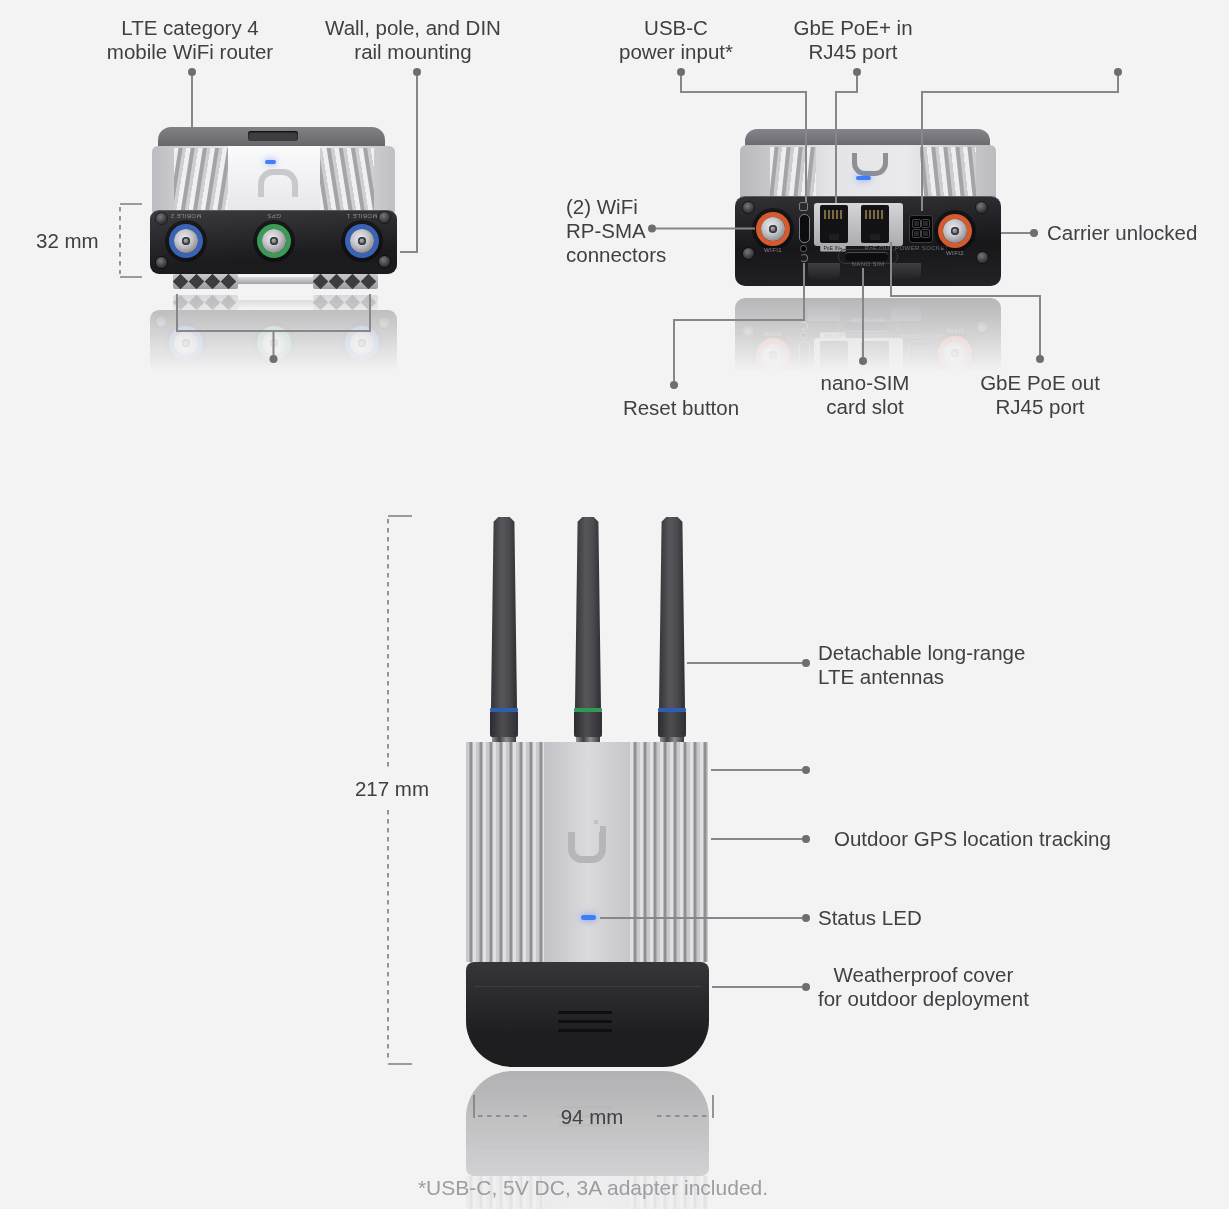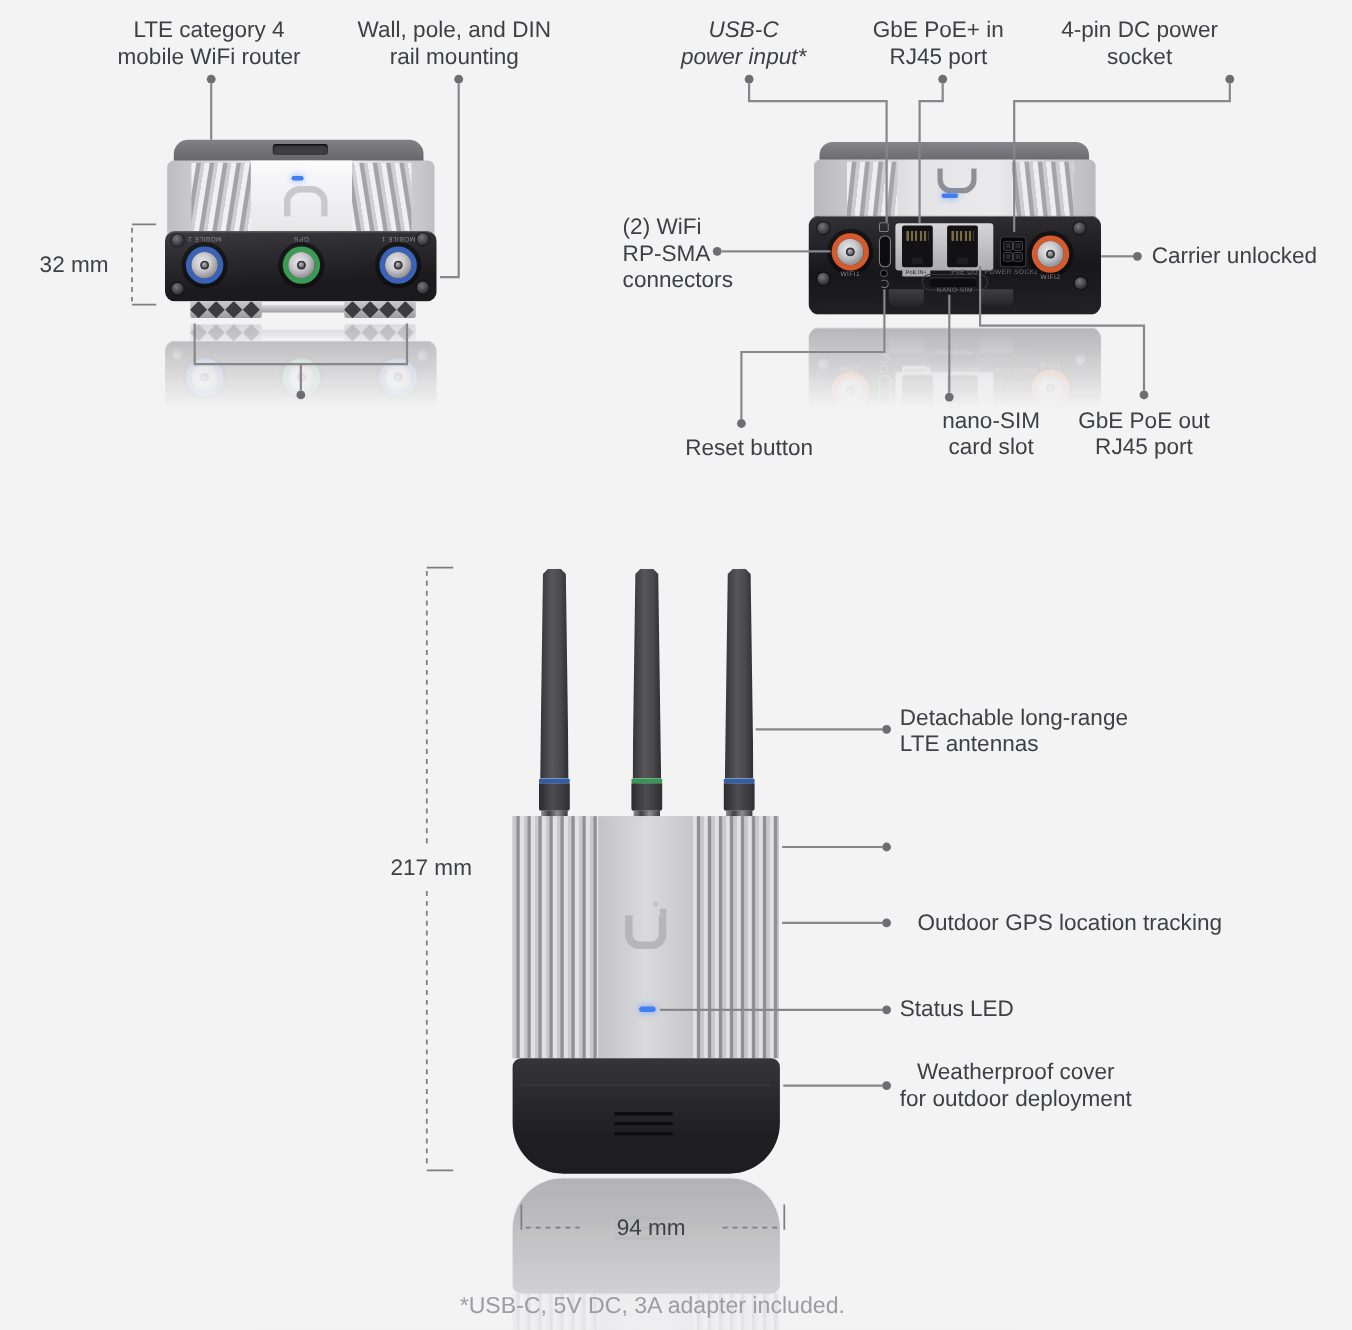--- a/index.html
+++ b/index.html
@@ -217,40 +217,36 @@
   <div class="cl ctr" style="left:190px;top:16px;">
     <div>LTE category 4</div>
     <div>mobile WiFi router</div>
   </div>
   <div class="cl ctr" style="left:413px;top:16px;">
     <div>Wall, pole, and DIN</div>
     <div>rail mounting</div>
   </div>
   <div class="cl" style="left:36px;top:229px;">32 mm</div>
 
-  <div class="cl ctr" style="left:676px;top:16px;font-style:italic;">
+  <div class="cl ctr" style="left:676px;top:16px;">
     <div>USB-C</div>
     <div>power input*</div>
   </div>
   <div class="cl ctr" style="left:853px;top:16px;">
     <div>GbE PoE+ in</div>
     <div>RJ45 port</div>
-  </div>
-  <div class="cl ctr" style="left:1036px;top:16px;">
-    <div>4-pin DC power</div>
-    <div>socket</div>
   </div>
   <div class="cl" style="left:566px;top:195px;">
     <div>(2) WiFi</div>
     <div>RP-SMA</div>
     <div>connectors</div>
   </div>
   <div class="cl" style="left:1047px;top:221px;">Carrier unlocked</div>
   <div class="cl ctr" style="left:681px;top:396px;">Reset button</div>
-  <div class="cl ctr" style="left:901px;top:371px;">
+  <div class="cl ctr" style="left:865px;top:371px;">
     <div>nano-SIM</div>
     <div>card slot</div>
   </div>
   <div class="cl ctr" style="left:1040px;top:371px;">
     <div>GbE PoE out</div>
     <div>RJ45 port</div>
   </div>
 
   <div class="cl ctr" style="left:392px;top:777px;">217 mm</div>
   <div class="cl ctr" style="left:592px;top:1105px;">94 mm</div>

